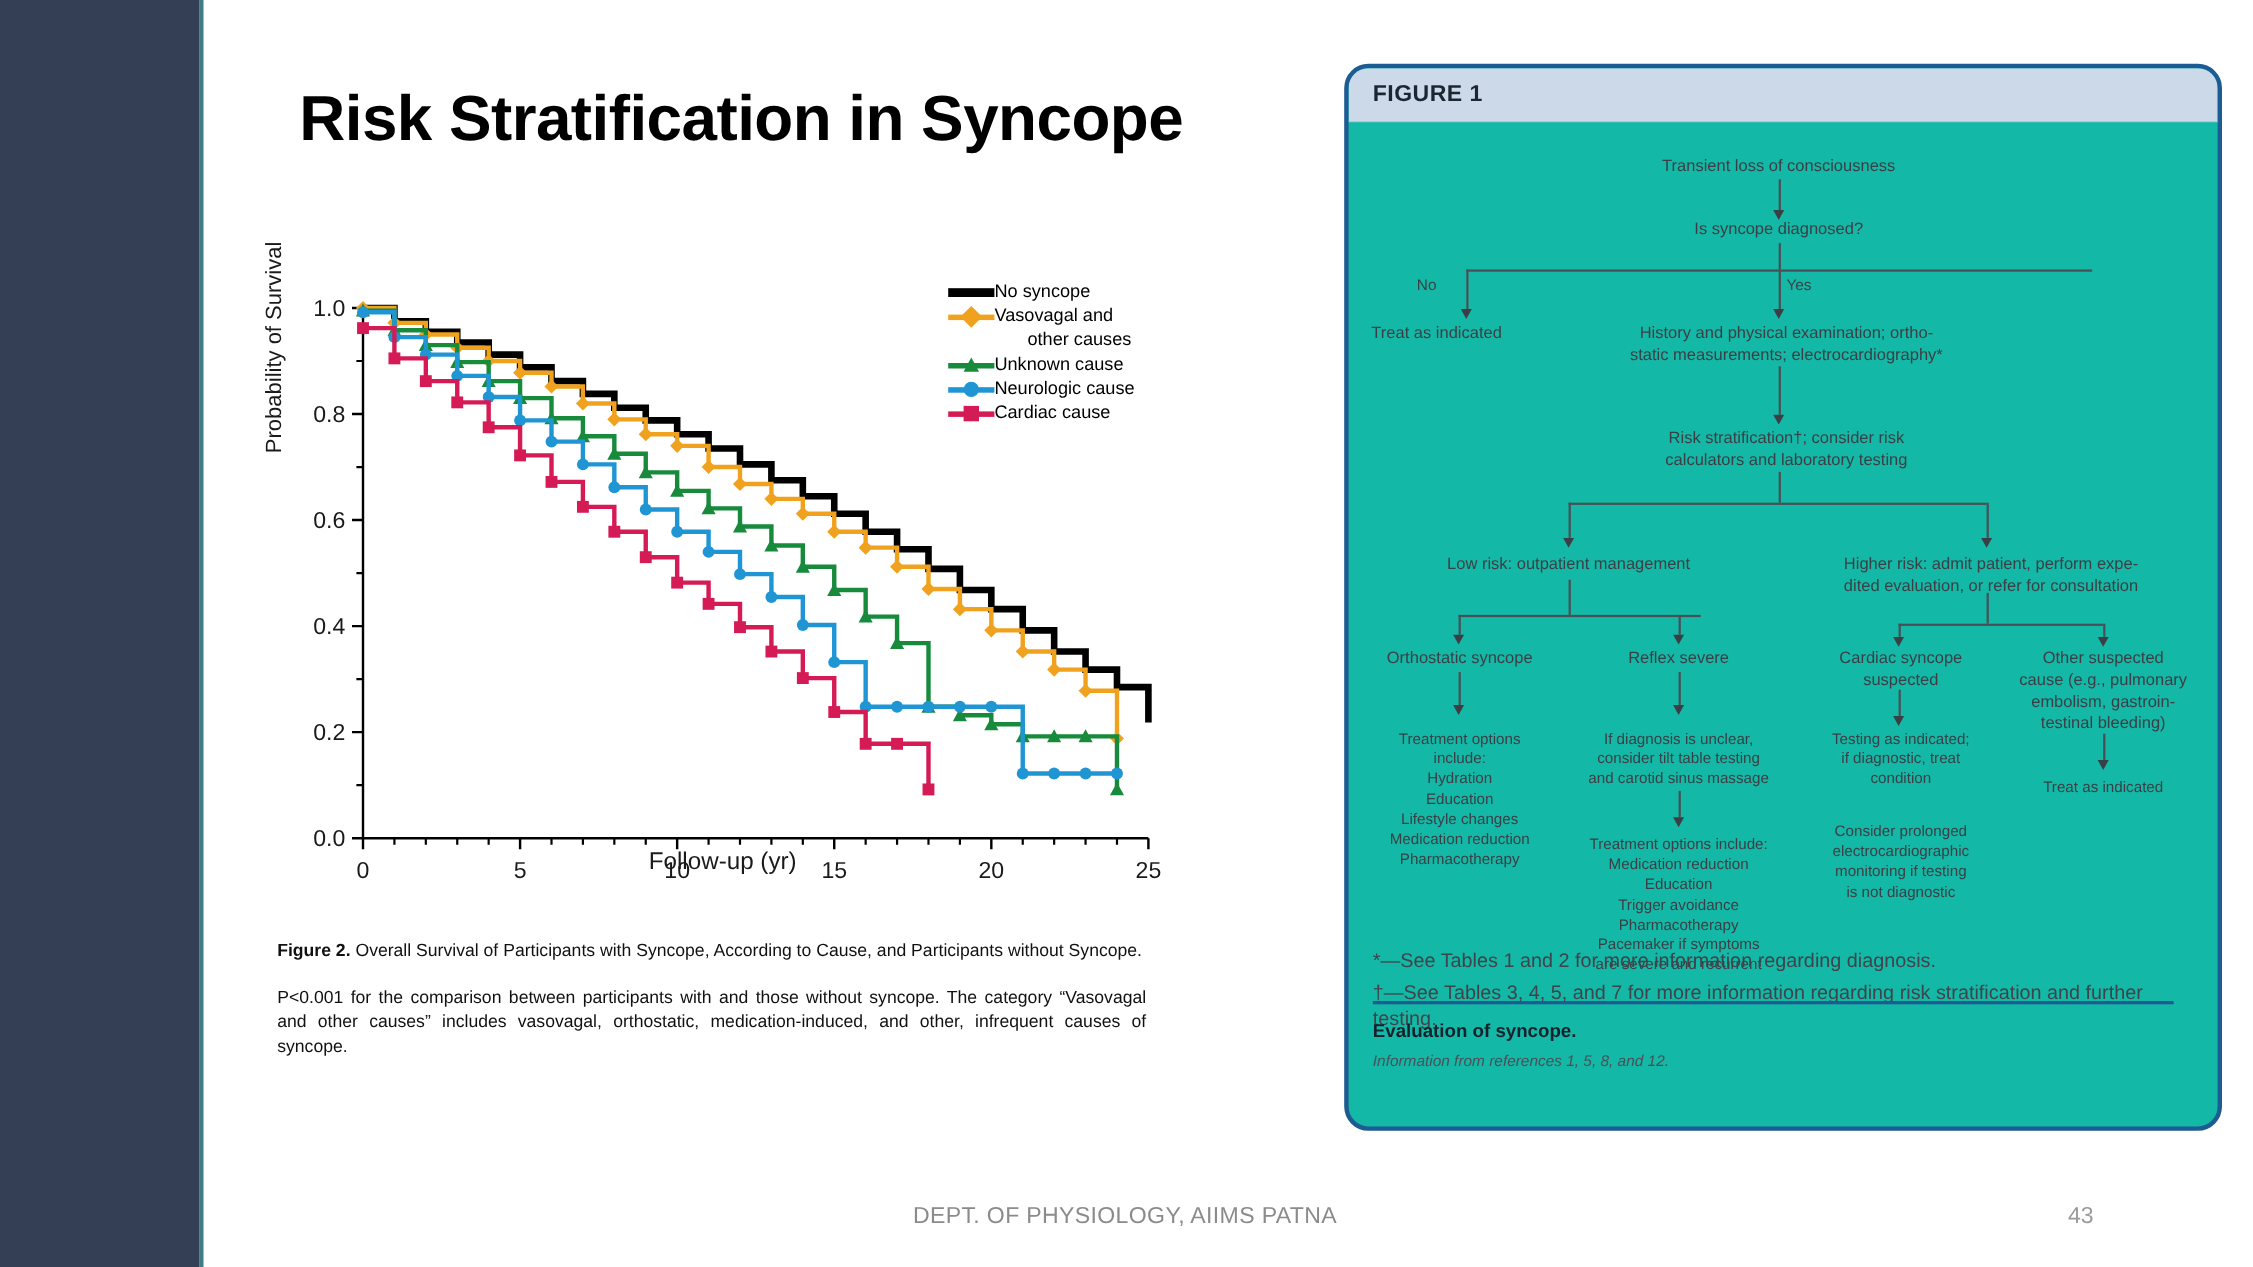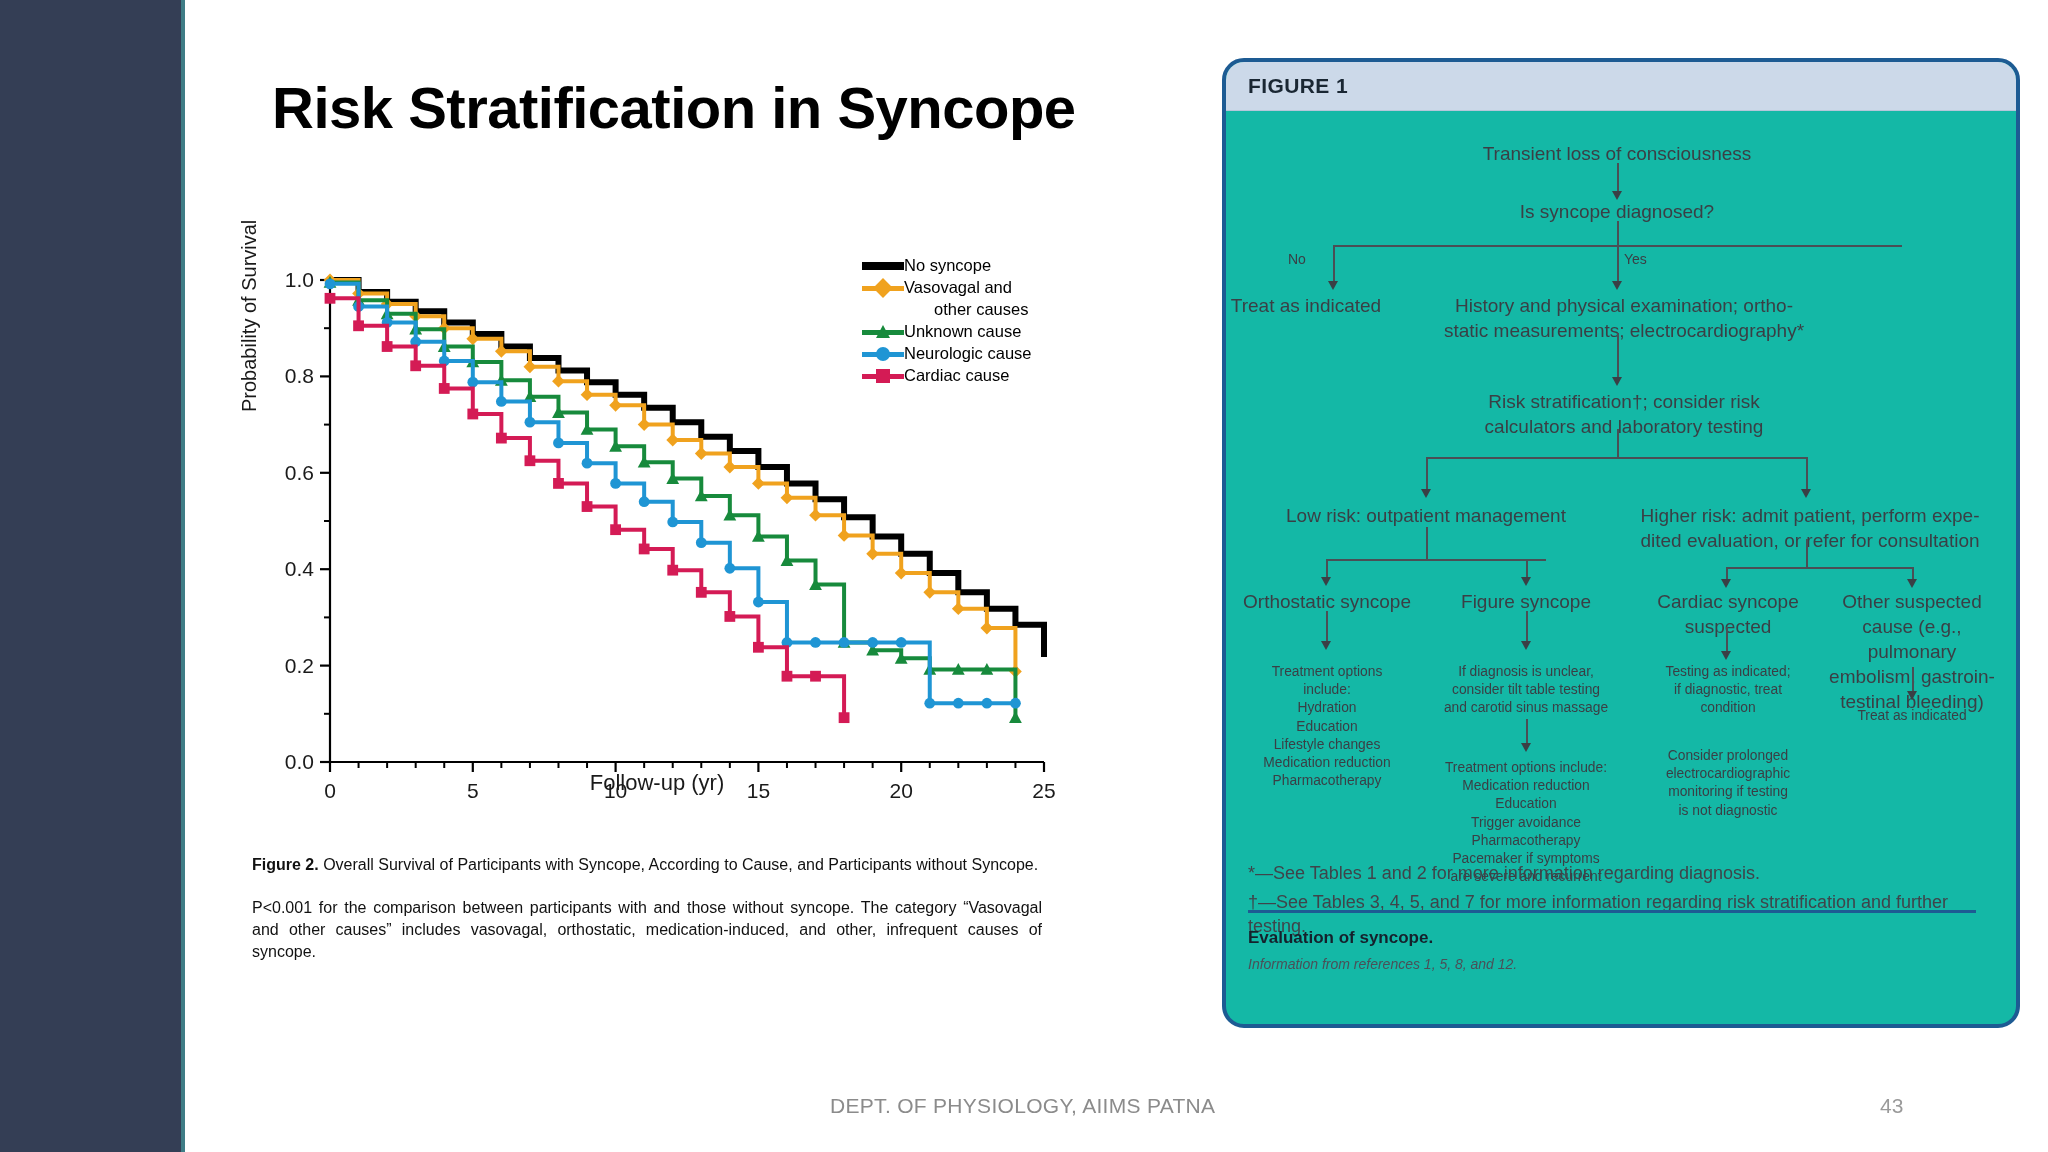--- a/index.html
+++ b/index.html
@@ -51,21 +51,21 @@
     position:absolute;left:1222px;top:58px;width:790px;height:962px;
     border:4px solid #1d5b93;border-radius:22px;background:#14b8a6;overflow:hidden;
   }
   .fig1-head{
     height:48px;background:#ccd9e9;border-bottom:1px solid #b5c6da;
     display:flex;align-items:center;padding-left:22px;
   }
   .fig1-head span{font-size:21px;font-weight:bold;color:#1a2733;letter-spacing:.4px;}
   .fc{position:relative;width:782px;height:760px;}
   .fc .node{
-    position:absolute;text-align:center;font-size:19px;color:#3a3f45;
+    position:absolute;text-align:center;font-size:15px;color:#3a3f45;
     line-height:1.32;white-space:pre-line;
   }
   .fc .node.small{font-size:13.8px;}
   .fc .vline{position:absolute;width:1.5px;background:#4a4f55;}
   .fc .hline{position:absolute;height:1.5px;background:#4a4f55;}
   .fc .arrow{
     position:absolute;width:0;height:0;
     border-left:5px solid transparent;border-right:5px solid transparent;
     border-top:9px solid #3a3f45;
   }
@@ -313,21 +313,21 @@
     <div class="edge-label" style="left:398px;top:140px;">Yes</div>
     <div class="node" style="left:-40px;top:182px;width:240px;">Treat as indicated</div>
     <div class="node" style="left:196px;top:182px;width:404px;">History and physical examination; ortho-
 static measurements; electrocardiography*</div>
     <div class="node" style="left:241px;top:278px;width:314px;">Risk stratification†; consider risk
 calculators and laboratory testing</div>
     <div class="node" style="left:30px;top:392px;width:340px;">Low risk: outpatient management</div>
     <div class="node" style="left:408px;top:392px;width:352px;">Higher risk: admit patient, perform expe-
 dited evaluation, or refer for consultation</div>
     <div class="node" style="left:6px;top:478px;width:190px;">Orthostatic syncope</div>
-    <div class="node" style="left:210px;top:478px;width:180px;">Figure syncope</div>
+    <div class="node" style="left:210px;top:478px;width:180px;">Reflex severe</div>
     <div class="node" style="left:412px;top:478px;width:180px;">Cardiac syncope
 suspected</div>
     <div class="node" style="left:596px;top:478px;width:180px;">Other suspected
 cause (e.g., pulmonary
 embolism, gastroin-
 testinal bleeding)</div>
     <div class="node small" style="left:6px;top:552px;width:190px;">Treatment options
 include:
 Hydration
 Education

